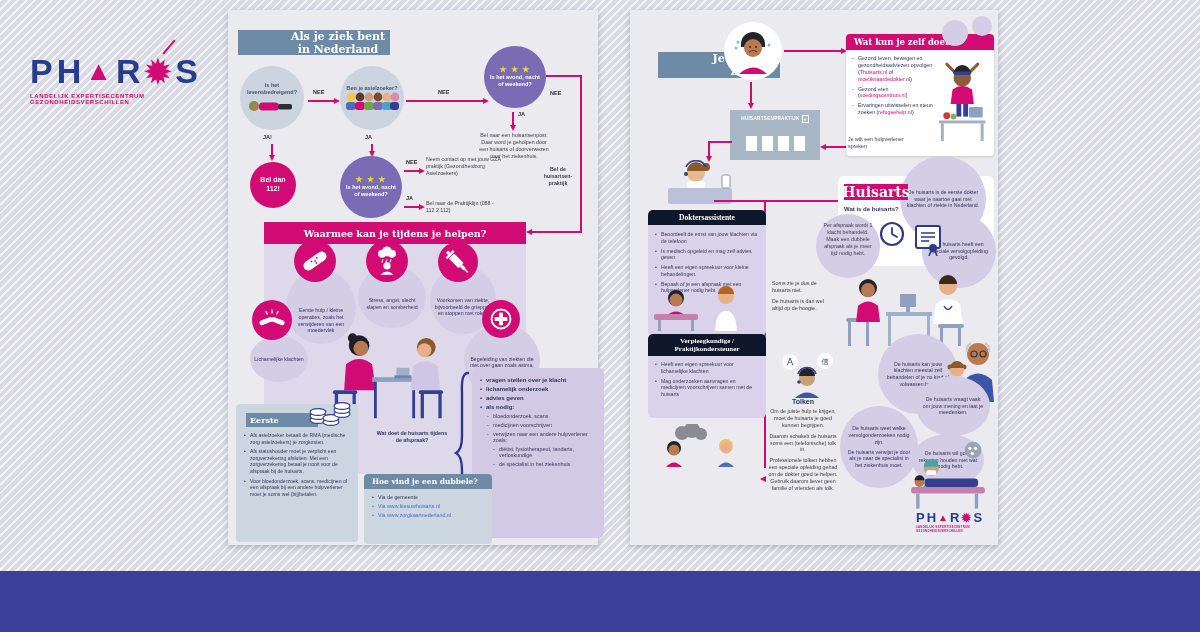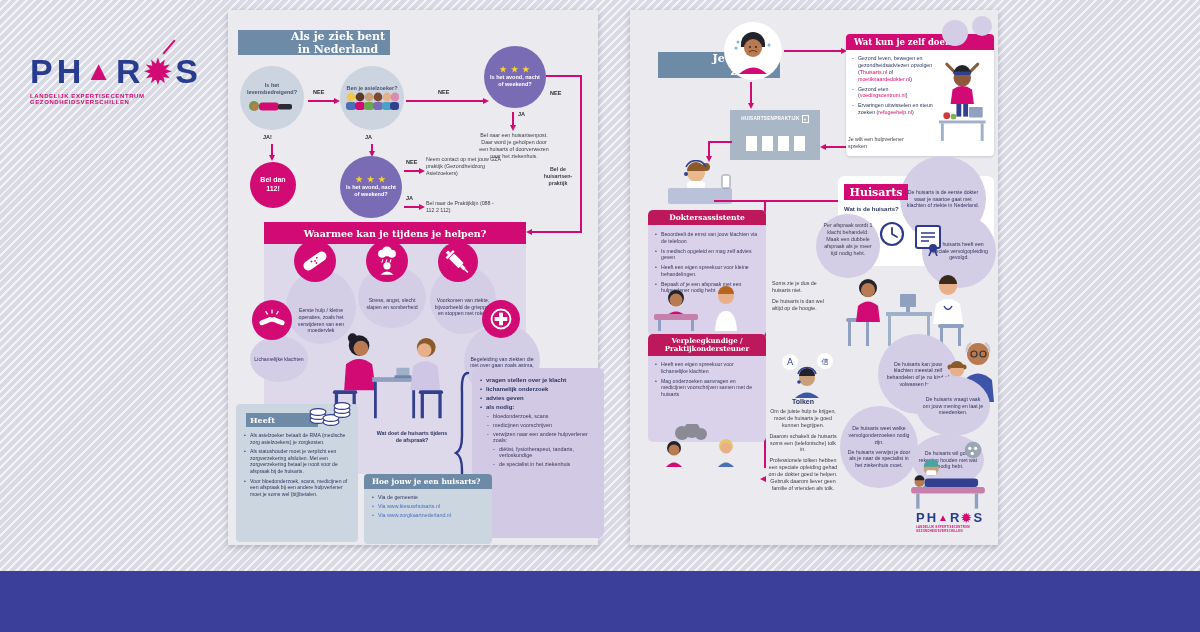--- a/index.html
+++ b/index.html
@@ -6,21 +6,21 @@
   html,body { width:1200px; height:632px; }
   body { font-family:"Liberation Sans", sans-serif; }
   .stage { position:relative; width:1200px; height:632px; overflow:hidden;
            background:repeating-linear-gradient(135deg,#f3f4f7 0 2px,#d9dae3 2px 6px); }
   .abs { position:absolute; }
   .serif { font-family:"DejaVu Serif", serif; }
   .poster { position:absolute; background:#eaeaef; box-shadow:0 2px 6px rgba(40,40,80,.25); }
   .banner { color:#fff; font-weight:bold; display:flex; align-items:center; justify-content:center; text-align:center; }
   .bgblue { background:#6d8ba6;padding-left:48px; }
   .bgpink { background:#d20a74; }
-  .bgpurple { background:#be185d; }
+  .bgpurple { background:#0f172a;font-family:Liberation Serif, serif; }
   .qcircle { position:absolute; border-radius:50%; display:flex; flex-direction:column; align-items:center;
              justify-content:center; text-align:center; line-height:1.25; }
   .gray-c { background:#ccd4e0; color:#44546a; font-size:5.5px; font-weight:bold; }
   .purple-c { background:#7a6cb4; color:#fff; font-size:5.5px; font-weight:bold; }
   .pink-c { background:#d20a74; color:#fff; font-weight:bold; }
   .stars { color:#f6d32d; font-size:8px; letter-spacing:1px; line-height:1; }
   .bub { position:absolute; border-radius:50%; background:#d4cde6; color:#33355e; font-size:5.2px;
          line-height:1.3; text-align:center; display:flex; align-items:center; justify-content:center; }
   .iconc { position:absolute; border-radius:50%; background:#d20a74; display:flex; align-items:center; justify-content:center; }
   .lbl { position:absolute; font-size:5.5px; font-weight:bold; color:#2b2b33; }
@@ -256,42 +256,42 @@
         <li>medicijnen voorschrijven</li>
         <li>verwijzen naar een andere hulpverlener zoals:</li>
       </ul>
       <ul class="blt dsh" style="font-size:5.4px; font-weight:normal; color:#3a3a5e; margin-left:13px;">
         <li>diëtist, fysiotherapeut, tandarts, verloskundige</li>
         <li>de specialist in het ziekenhuis</li>
       </ul>
     </div>
 
     <div class="panel" style="left:8px; top:394px; width:122px; height:138px; background:#ccd6e1; border-radius:4px;">
-      <div class="boxhead bgblue serif" style="margin:9px 40px 5px 10px; padding:2px 4px; font-size:8px; text-align:left;">Heeft</div>
+      <div class="boxhead bgblue serif" style="margin:9px 40px 5px 10px; padding:2px 4px; font-size:8px; text-align:left;">Eerste</div>
       <svg class="abs" style="left:72px; top:-6px;" width="44" height="28" viewBox="0 0 44 28">
         <g stroke="#2e3a8c" fill="#fff" stroke-width="1.1">
           <ellipse cx="10" cy="22" rx="8" ry="3.4"></ellipse>
             <ellipse cx="10" cy="18" rx="8" ry="3.4"></ellipse>
             <ellipse cx="10" cy="14" rx="8" ry="3.4"></ellipse>
           <ellipse cx="23" cy="24" rx="8" ry="3.4"></ellipse>
             <ellipse cx="23" cy="20" rx="8" ry="3.4"></ellipse>
           <ellipse cx="34" cy="16" rx="8" ry="3.4"></ellipse>
             <ellipse cx="34" cy="12" rx="8" ry="3.4"></ellipse>
             <ellipse cx="34" cy="8" rx="8" ry="3.4"></ellipse>
         </g>
       </svg>
       <ul class="blt" style="font-size:5.1px; color:#2c355e; padding:0 8px; line-height:1.3;">
         <li>Als asielzoeker betaalt de RMA (medische zorg asielzoekers) je zorgkosten.</li>
         <li>Als statushouder moet je verplicht een zorgverzekering afsluiten. Met een zorgverzekering betaal je nooit voor de afspraak bij de huisarts.</li>
         <li>Voor bloedonderzoek, scans, medicijnen of een afspraak bij een andere hulpverlener moet je soms wel (bij)betalen.</li>
       </ul>
     </div>
 
     <div class="panel" style="left:136px; top:464px; width:128px; height:70px; background:#ccd6e1; border-radius:4px; overflow:hidden;">
-      <div class="boxhead bgblue serif" style="height:15px; font-size:7.5px; display:flex; align-items:center; padding-left:8px;">Hoe jouw je een huisarts?</div>
+      <div class="boxhead bgblue serif" style="height:15px; font-size:7.5px; display:flex; align-items:center; padding-left:8px;">Hoe vind je een dubbele?</div>
       <ul class="blt" style="font-size:5.3px; padding:5px 8px 0;">
         <li class="navy">Via de gemeente</li>
         <li class="linkb">Via www.kiesuwhuisarts.nl</li>
         <li class="linkb">Via www.zorgkaartnederland.nl</li>
       </ul>
     </div>
   </section>
 
   <section class="poster" style="left:630px; top:10px; width:368px; height:535px;">
 
@@ -401,21 +401,21 @@
         <circle cx="24" cy="14" r="6.5" fill="#b97a52"></circle>
       <path d="M14 30 q10 -9 20 0 z" fill="#d20a74"></path>
       <rect x="2" y="28" width="44" height="6" rx="2" fill="#c77fad"></rect>
         <rect x="6" y="34" width="3" height="11" fill="#8fa0c0"></rect>
         <rect x="39" y="34" width="3" height="11" fill="#8fa0c0"></rect>
       <circle cx="74" cy="10" r="8" fill="#e8b08a"></circle>
         <path d="M66 8 a8 8 0 0 1 16 0" fill="#b5651d"></path>
       <path d="M63 45 q1 -20 11 -20 q10 0 11 20 z" fill="#fff"></path>
     </svg>
 
-    <div class="panel" style="left:18px; top:324px; width:118px; height:108px; background:#d9d2ea; border-radius:5px; overflow:hidden;">
+    <div class="panel" style="left:18px; top:324px; width:118px; height:84px; background:#d9d2ea; border-radius:5px; overflow:hidden;">
       <div class="boxhead bgpurple serif" style="min-height:22px; font-size:7px; display:flex; align-items:center; justify-content:center; padding:2px 6px; line-height:1.15;">Verpleegkundige / Praktijkondersteuner</div>
       <ul class="blt" style="font-size:5.2px; color:#3a3a5e; padding:5px 7px 0; line-height:1.3;">
         <li>Heeft een eigen spreekuur voor lichamelijke klachten</li>
         <li>Mag onderzoeken aanvragen en medicijnen voorschrijven samen met de huisarts</li>
       </ul>
     </div>
 
     <svg class="abs" style="left:26px; top:414px;" width="94" height="44" viewBox="0 0 94 44">
       <circle cx="26" cy="9" r="7" fill="#8b8b95"></circle>
         <circle cx="36" cy="6" r="8" fill="#8b8b95"></circle>
@@ -447,21 +447,21 @@
       <p class="ftext" style="position:static; margin-top:4px;">Professionele tolken hebben een speciale opleiding gehad om de dokter goed te helpen. Gebruik daarom liever geen familie of vrienden als tolk.</p>
     </div>
 
     <div class="panel" style="left:208px; top:166px; width:156px; height:90px; background:#fff; border-radius:6px;"></div>
     <div class="bub" style="left:270px; top:146px; width:86px; height:86px; padding:6px;">
       <div>De huisarts is de eerste dokter waar je naartoe gaat met klachten of ziekte in Nederland.</div>
     </div>
     <div class="bub" style="left:292px; top:204px; width:74px; height:74px; padding:6px;">
       <div>De huisarts heeft een speciale vervolgopleiding gevolgd.</div>
     </div>
-    <div class="banner bgpink serif" style="position:absolute; left:214px; top:174px; width:64px; height:16px; font-size:11px;">Huisarts</div>
+    <div class="banner bgpink serif" style="position:absolute; left:214px; top:174px; width:64px; height:16px; font-size:14px;">Huisarts</div>
     <div class="abs navy" style="left:214px; top:196px; font-size:6px; font-weight:bold;">Wat is de huisarts?</div>
     <div class="bub" style="left:186px; top:204px; width:64px; height:64px;"></div>
     <div class="ftext" style="left:192px; top:212px; width:52px; text-align:center;">Per afspraak wordt 1 klacht behandeld. Maak een dubbele afspraak als je meer tijd nodig hebt.</div>
     <svg class="abs" style="left:248px; top:210px;" width="28" height="28" viewBox="0 0 28 28">
       <circle cx="14" cy="14" r="11" fill="#fff" stroke="#2e3a8c" stroke-width="2.2"></circle>
       <path d="M14 8 v6 l5 3" fill="none" stroke="#2e3a8c" stroke-width="1.8" stroke-linecap="round"></path>
     </svg>
     <svg class="abs" style="left:284px; top:214px;" width="28" height="32" viewBox="0 0 28 32">
       <rect x="2" y="2" width="24" height="22" rx="2" fill="#fff" stroke="#2e3a8c" stroke-width="2"></rect>
       <path d="M7 9 h14 M7 13 h14 M7 17 h8" stroke="#2e3a8c" stroke-width="1.4"></path>

